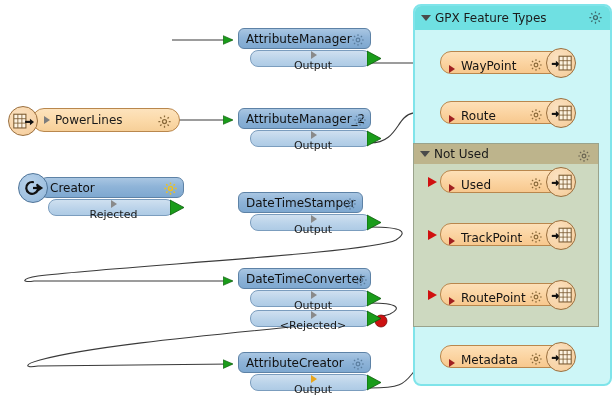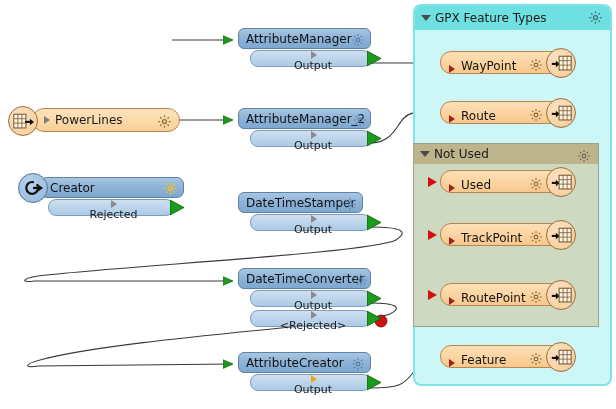--- a/index.html
+++ b/index.html
@@ -437,21 +437,21 @@
         <path d="M1 10.5h8" stroke="#111" stroke-width="2.6"></path>
         <polygon points="6,6.5 11,10.5 6,14.5" fill="#111"></polygon>
         <rect x="10" y="1" width="15" height="17" fill="#fdf3e2" stroke="#7a5a30" stroke-width="1.3"></rect>
         <path d="M10 6.5h15M10 12h15M15 1v17M20 1v17" stroke="#7a5a30" stroke-width="1"></path>
       </svg>
     </span>
   </div>
 
   <div class="ft" style="left:440px;top:345px;width:124px;">
     <span class="tri-red"></span>
-    <span class="ft-name">Feature</span>
+    <span class="ft-name">Metadata</span>
     <span class="gear gear-ft">
       <svg width="14" height="14" viewBox="0 0 24 24" fill="none" stroke="#8a6a3a" stroke-width="2">
         <circle cx="12" cy="12" r="3.2"></circle>
         <path d="M12 2.2v3M12 18.8v3M2.2 12h3M18.8 12h3M5.1 5.1l2.1 2.1M16.8 16.8l2.1 2.1M18.9 5.1l-2.1 2.1M7.2 16.8l-2.1 2.1"></path>
       </svg>
     </span>
     <span class="ft-icon">
       <svg width="21" height="17" viewBox="0 0 26 20">
         <path d="M1 10.5h8" stroke="#111" stroke-width="2.6"></path>
         <polygon points="6,6.5 11,10.5 6,14.5" fill="#111"></polygon>

